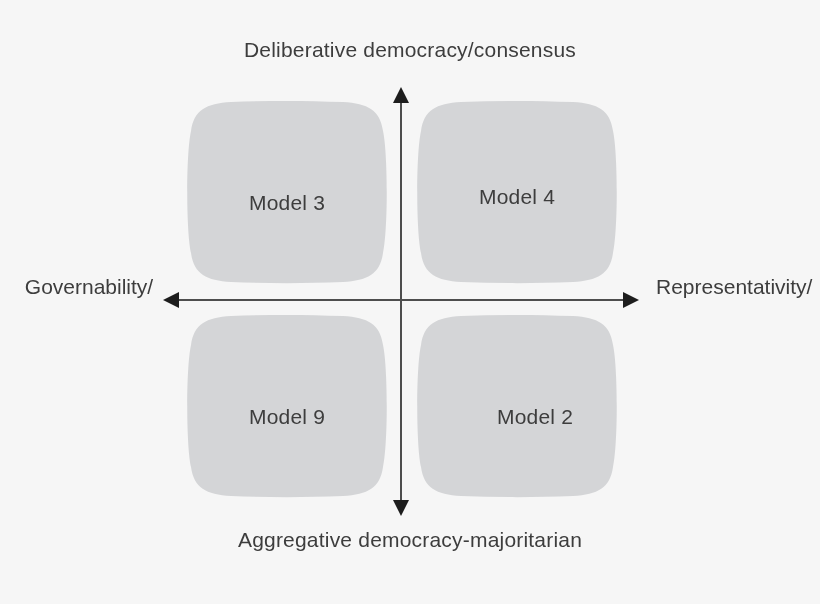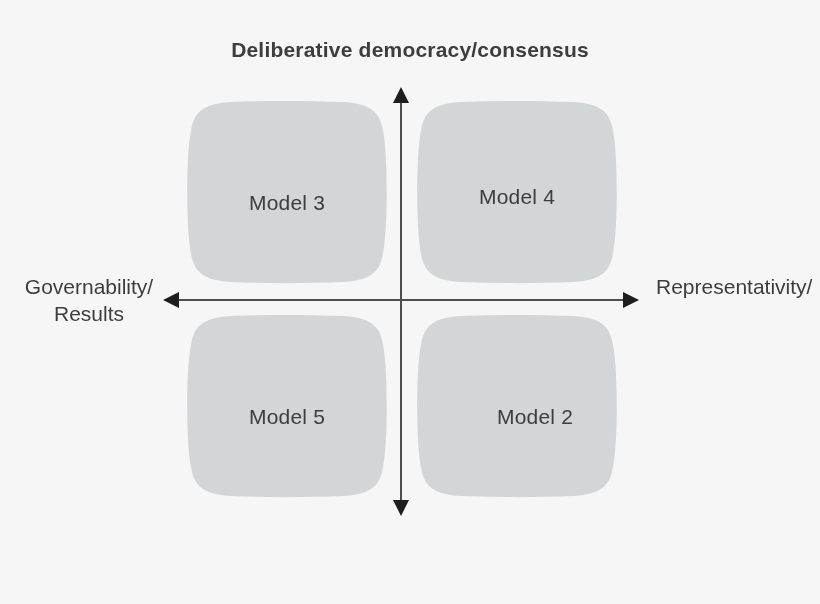--- a/index.html
+++ b/index.html
@@ -24,21 +24,20 @@
     height: 604px;
   }
   .axis-label-h {
     position: absolute;
     left: 0;
     width: 820px;
     text-align: center;
     font-size: 21px;
     line-height: 26px;
     letter-spacing: 0.2px;
-    font-weight: bold;
   }
   .axis-label-top { top: 37px; }
   .axis-label-bottom { top: 527px; }
   .axis-label-side {
     position: absolute;
     width: 164px;
     text-align: center;
     font-size: 21px;
     line-height: 27px;
     top: 273px;
@@ -86,28 +85,28 @@
     <line x1="172" y1="300" x2="630" y2="300" stroke-width="2" stroke="#4d4d4d"></line>
 
     <polygon points="401,87 393,103 409,103" fill="#1d1d1d"></polygon>
     <polygon points="401,516 393,500 409,500" fill="#1d1d1d"></polygon>
     <polygon points="163,300 179,292 179,308" fill="#1d1d1d"></polygon>
     <polygon points="639,300 623,292 623,308" fill="#1d1d1d"></polygon>
   </svg>
 
   <div class="axis-label-h axis-label-top">Deliberative democracy/consensus</div>
 
+  <div class="axis-label-h axis-label-bottom">Aggregative democracy-majoritarian</div>
 
   <div class="axis-label-side axis-label-left">
     <span>Governability/</span>
-    <span>Results</span>
   </div>
 
   <div class="axis-label-side axis-label-right">
     <span>Representativity/</span>
   </div>
 
   <div class="quad-label quad-top-left">Model 3</div>
   <div class="quad-label quad-top-right">Model 4</div>
-  <div class="quad-label quad-bottom-left">Model 5</div>
+  <div class="quad-label quad-bottom-left">Model 9</div>
   <div class="quad-label quad-bottom-right">Model 2</div>
 
 </div>
 
 </body></html>

